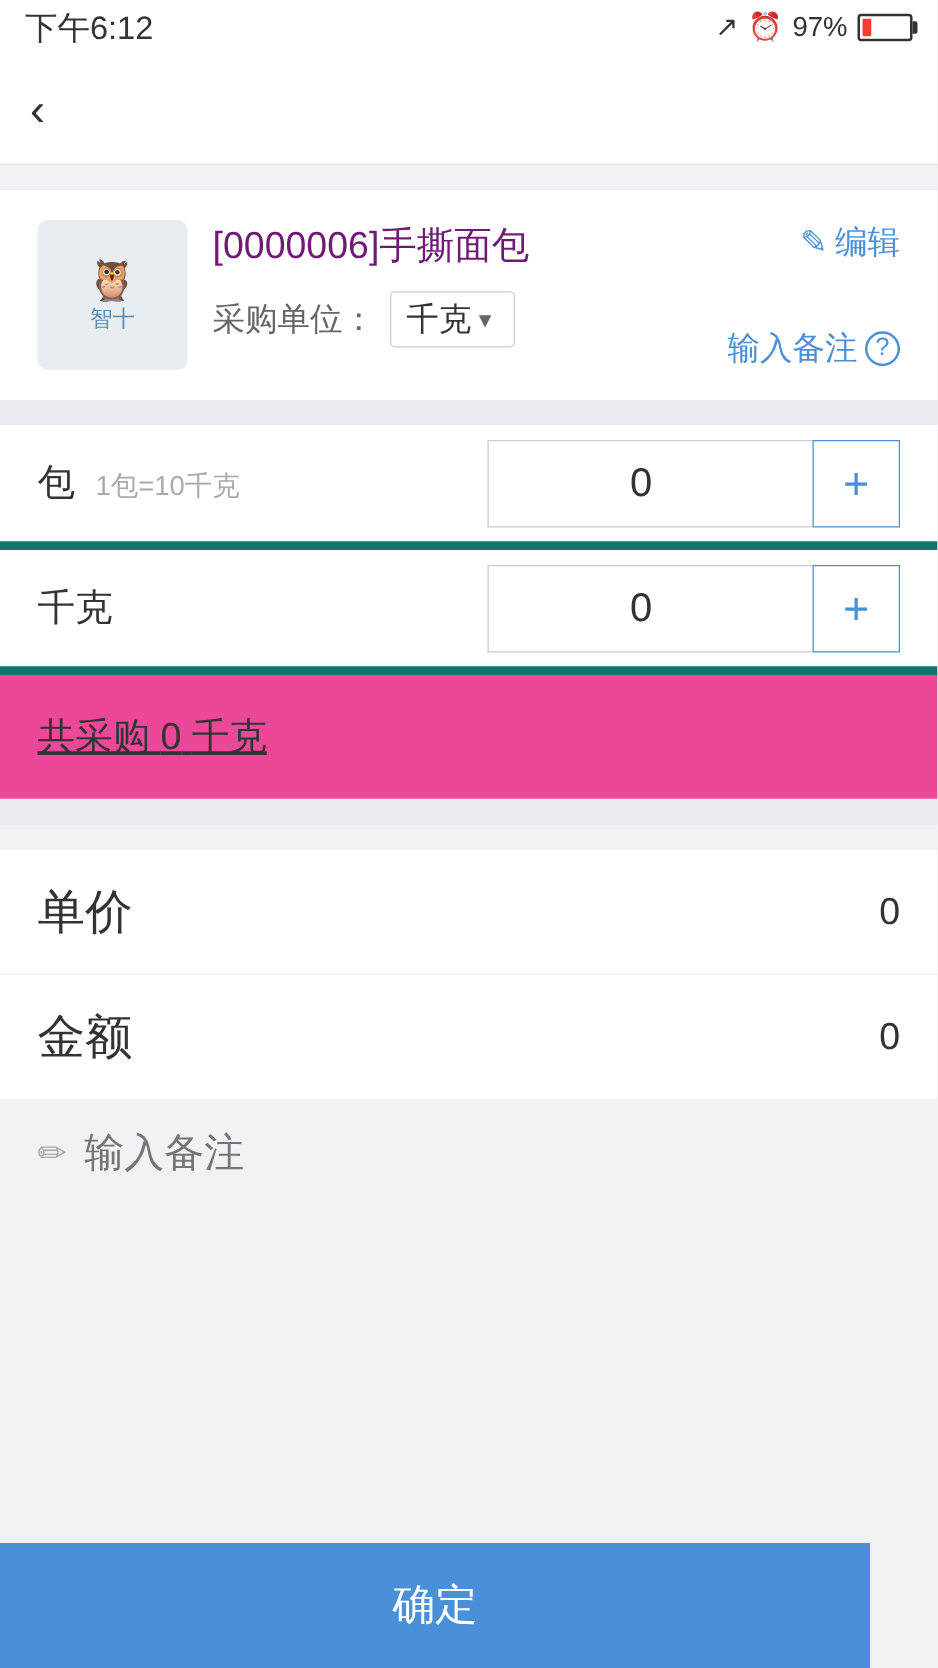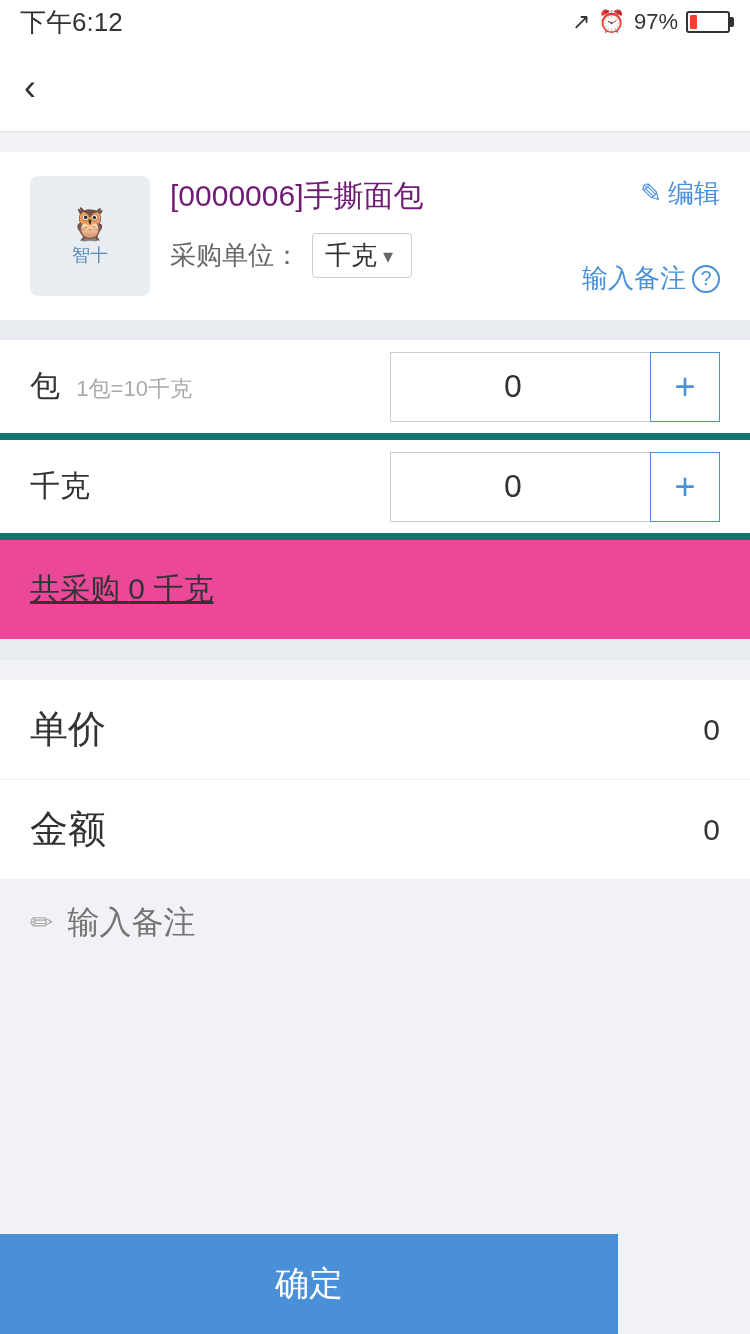--- a/index.html
+++ b/index.html
@@ -269,21 +269,21 @@
       background: #f0f2f5;
       flex: 1;
       min-height: 300px;
     }
 
     
     .confirm-btn {
       position: fixed;
       bottom: 0;
       left: 0;
-      width: 618px;
+      width: 696px;
       height: 100px;
       background: #4a90d9;
       color: #fff;
       font-size: 34px;
       font-weight: 500;
       border: none;
       cursor: pointer;
       display: flex;
       align-items: center;
       justify-content: center;

